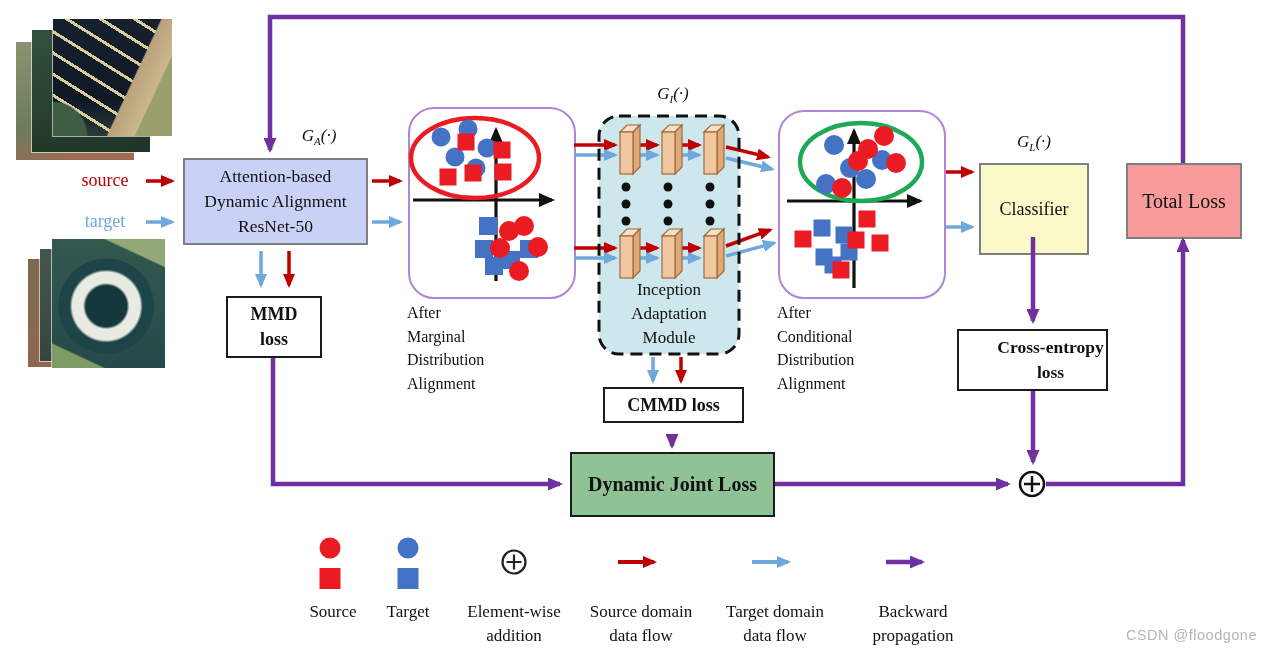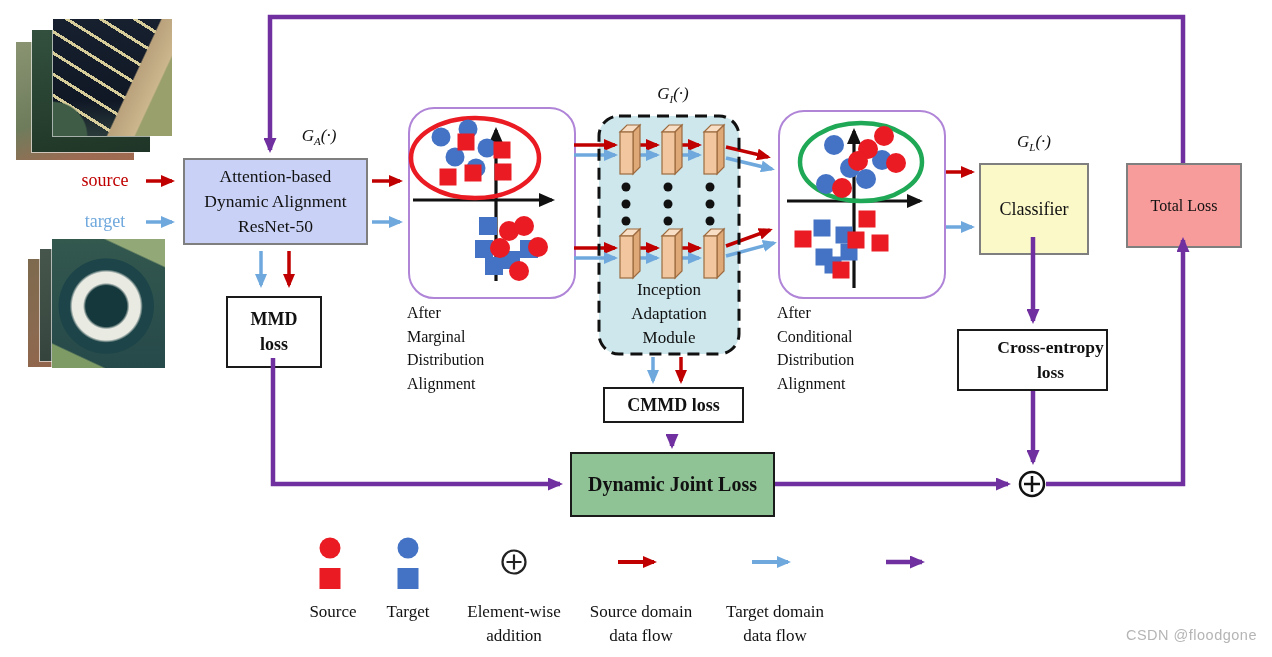--- a/index.html
+++ b/index.html
@@ -7,32 +7,32 @@
     position:relative;width:1272px;height:657px;background:#fff;overflow:hidden;
     font-family:"Liberation Serif","DejaVu Serif",serif;color:#111;
   }
   .abs{position:absolute;}
   .box{position:absolute;display:flex;align-items:center;justify-content:center;
        text-align:center;box-sizing:border-box;}
   .pre{white-space:pre-line;}
   
   .resnet{left:183px;top:158px;width:185px;height:87px;background:var(--resnet-fill);
           border:2px solid var(--box-border-gray);font-size:17.5px;line-height:25px;}
-  .mmd{left:226px;top:296px;width:96px;height:72px;background:#fff;border:2.5px solid #1a1a1a;
+  .mmd{left:226px;top:296px;width:96px;height:62px;background:#fff;border:2.5px solid #1a1a1a;
        font-weight:bold;font-size:18px;line-height:25px;}
   .inception{left:599px;top:116px;width:140px;height:238px;background:var(--inception-fill);
              border-radius:20px;}
   .inception-caption{position:absolute;left:0;right:0;bottom:4px;text-align:center;
              font-size:17px;line-height:24px;}
   .cmmd{left:603px;top:387px;width:141px;height:36px;background:#fff;border:2.5px solid #1a1a1a;
         font-weight:bold;font-size:18px;}
   .classifier{left:979px;top:163px;width:110px;height:92px;background:var(--classifier-fill);
               border:2px solid var(--box-border-gray);font-size:18px;}
-  .totalloss{left:1126px;top:163px;width:116px;height:85px;background:var(--total-fill);
-             border:2px solid var(--box-border-gray);font-size:16px;}
+  .totalloss{left:1126px;top:163px;width:116px;height:76px;background:var(--total-fill);
+             border:2px solid var(--box-border-gray);font-size:20px;}
   .crossentropy{left:957px;top:329px;width:151px;height:62px;background:#fff;
                 border:2.5px solid #1a1a1a;font-weight:bold;font-size:17.5px;line-height:25px;padding-left:36px;}
   .djl{left:570px;top:452px;width:205px;height:65px;background:var(--djl-fill);
        border:2px solid #1a1a1a;font-weight:bold;font-size:20px;}
   .scatterbox{border:2.5px solid var(--panel-purple);border-radius:26px;background:#fff;}
   .scatter1{left:408px;top:107px;width:164px;height:188px;}
   .scatter2{left:778px;top:110px;width:164px;height:185px;}
   
   .iolabel{position:absolute;width:84px;text-align:center;font-size:18px;}
   .src{left:63px;top:170px;color:var(--source-red);}
@@ -127,20 +127,22 @@
 Alignment</div>
 
   <div class="legend-label" style="left:268px;top:600px;">Source</div>
   <div class="legend-label" style="left:343px;top:600px;">Target</div>
   <div class="legend-label pre" style="left:449px;top:600px;">Element-wise
 addition</div>
   <div class="legend-label pre" style="left:576px;top:600px;">Source domain
 data flow</div>
   <div class="legend-label pre" style="left:710px;top:600px;">Target domain
 data flow</div>
+  <div class="legend-label pre" style="left:848px;top:600px;">Backward
+propagation</div>
 
   <div class="watermark">CSDN @floodgone</div>
 
   <svg class="overlay" width="1272" height="657" viewBox="0 0 1272 657">
     <defs>
       <marker id="ar" markerUnits="userSpaceOnUse" markerWidth="14" markerHeight="12" refX="11" refY="6" orient="auto">
         <path d="M0,0 L14,6 L0,12 Z" style="fill:var(--source-red)"></path>
       </marker>
       <marker id="ab" markerUnits="userSpaceOnUse" markerWidth="14" markerHeight="12" refX="11" refY="6" orient="auto">
         <path d="M0,0 L14,6 L0,12 Z" style="fill:var(--target-blue)"></path>

